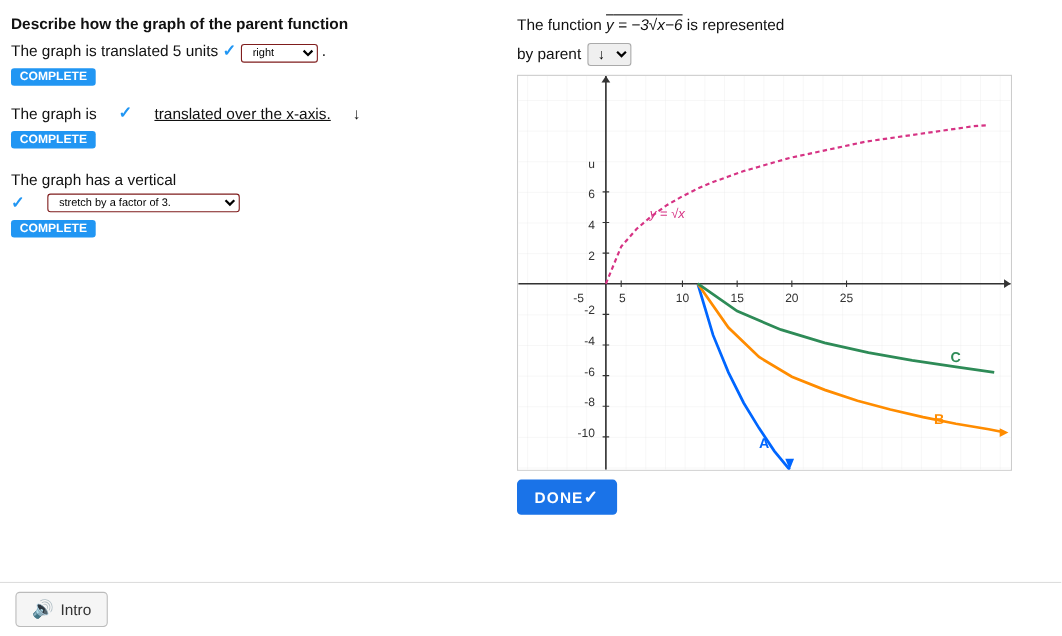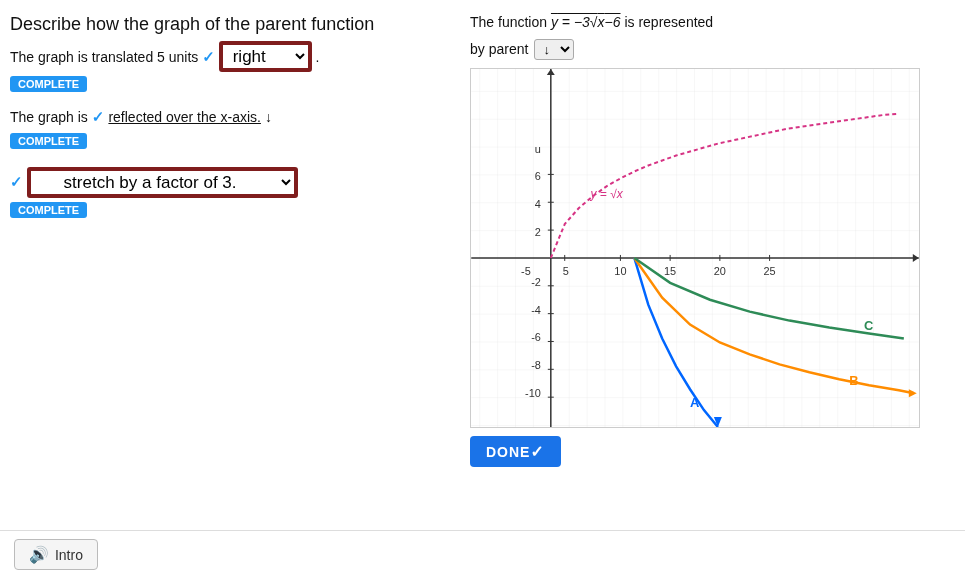--- a/index.html
+++ b/index.html
@@ -22,24 +22,25 @@
       width: 460px;
       padding-right: 10px;
     }
     .right-panel {
       flex: 1;
       display: flex;
       flex-direction: column;
       align-items: flex-start;
     }
     .description-title {
-      font-size: 18px;
+      font-size: 14px;
       color: #111;
       line-height: 1.4;
       margin-bottom: 4px;
+      font-weight: bold;
     }
     .description-line {
       font-size: 14px;
       color: #111;
       line-height: 1.5;
     }
     .complete-badge {
       display: inline-block;
       background: #2196f3;
       color: #fff;
@@ -52,38 +53,38 @@
     }
     .step-section {
       margin-bottom: 4px;
     }
     .step-text {
       font-size: 14px;
       color: #111;
       line-height: 1.5;
       display: flex;
       align-items: center;
-      gap: 4px;
+      gap: 20px;
       flex-wrap: wrap;
     }
     .checkmark {
       color: #2196f3;
       font-weight: bold;
       font-size: 15px;
     }
     .underline-link {
       text-decoration: underline;
       color: #111;
     }
     .dropdown-inline {
-      border: 4px solid #7f1d1d;
+      border: 1px solid #7f1d1d;
       border-radius: 3px;
       padding: 1px 18px 1px 6px;
       background: #fff;
-      font-size: 17px;
+      font-size: 10px;
       cursor: pointer;
       position: relative;
       display: inline-flex;
       align-items: center;
       min-width: 70px;
     }
     .function-title {
       font-size: 14px;
       color: #111;
       margin-bottom: 6px;
@@ -171,30 +172,33 @@
         </select>
       </span>
       <span>.</span>
     </p>
     <div class="complete-badge">COMPLETE</div>
 
     <div class="step-section">
       <p class="step-text">
         <span>The graph is </span>
         <span class="checkmark">✓</span>
-        <span class="underline-link"> reflected over the x-axis.</span>
+        <span class="underline-link"> translated over the x-axis.</span>
         <span>↓</span>
       </p>
       <div class="complete-badge">COMPLETE</div>
     </div>
 
     <div class="step-section">
       <p class="step-text">
+        <span>The graph has a vertical</span>
+      </p>
+      <p class="step-text">
         <span class="checkmark">✓</span>
-        <select class="dropdown-inline" style="min-width:150px;text-align:center;">
+        <select class="dropdown-inline" style="min-width:150px;">
           <option>stretch by a factor of 3.</option>
           <option>compression by a factor of 3.</option>
         </select>
       </p>
       <div class="complete-badge">COMPLETE</div>
     </div>
   </div>
 
   <div class="right-panel">
     <p class="function-title">

